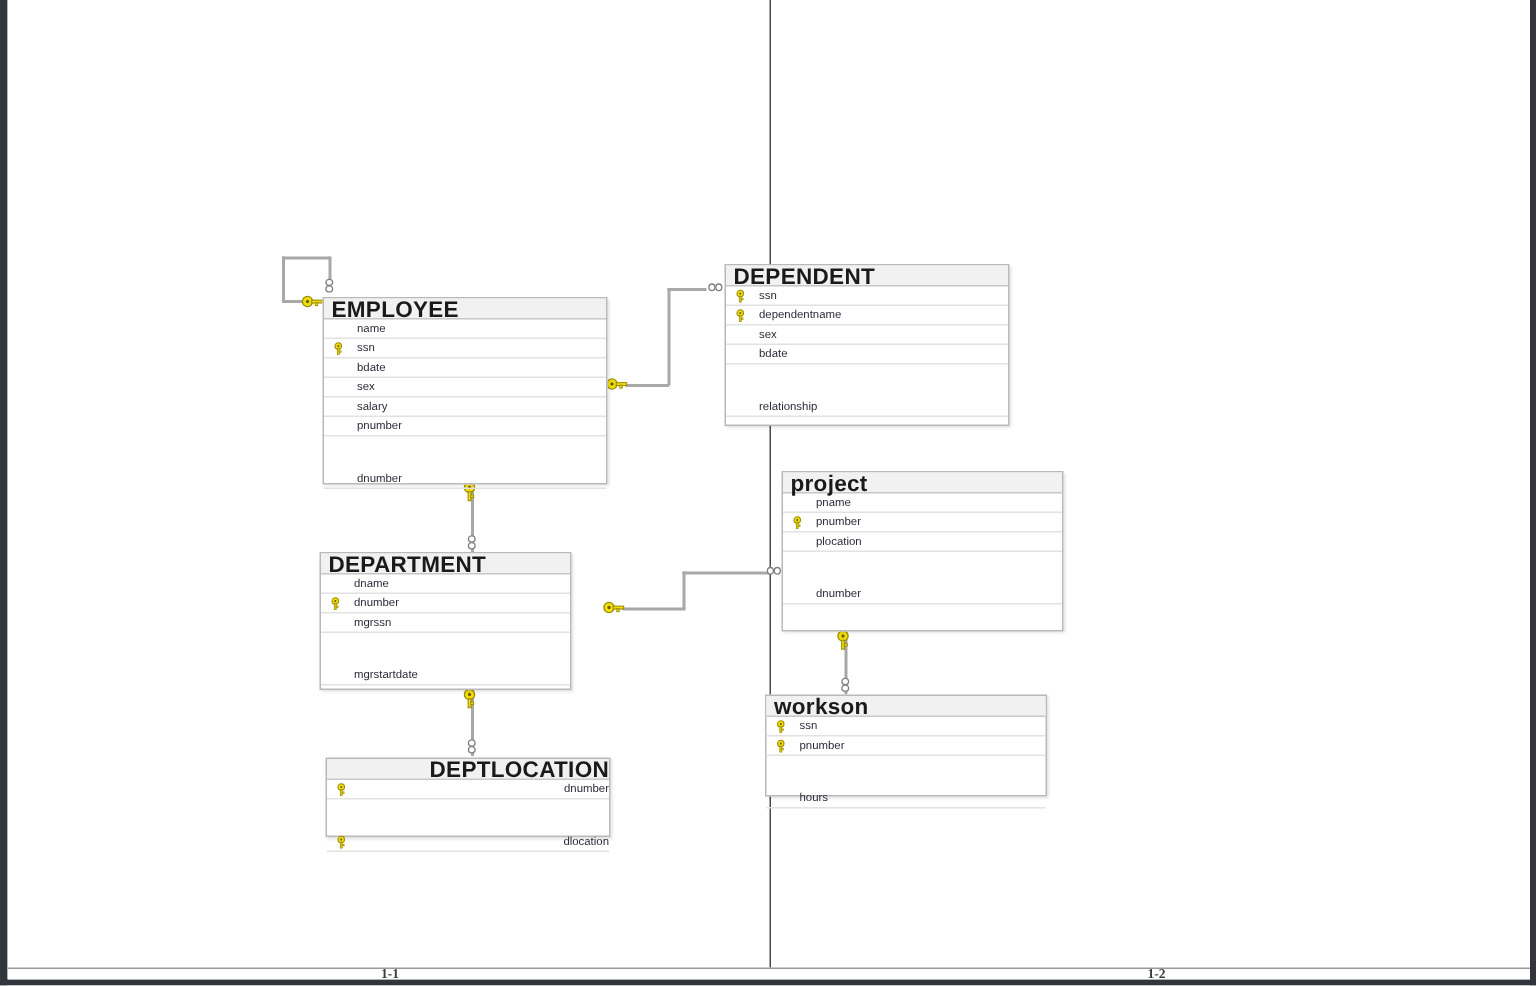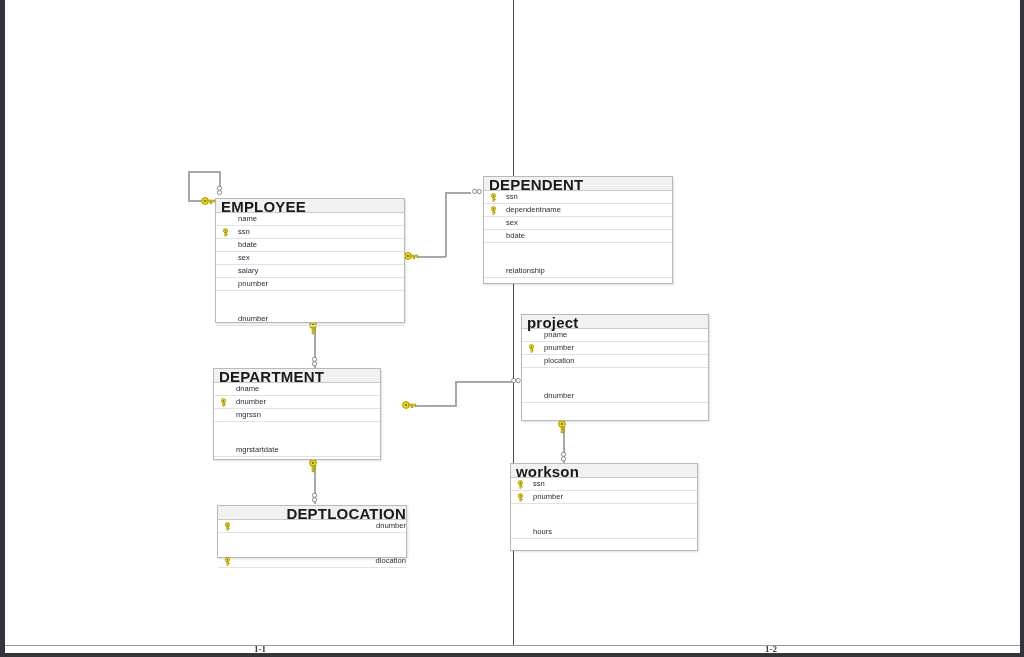--- a/index.html
+++ b/index.html
@@ -411,21 +411,21 @@
           <span class="key-slot"></span>
           <span>plocation</span>
         </li>
         <li class="attr-row">
           <span class="key-slot"></span>
           <span>dnumber</span>
         </li>
       </ul>
     </div>
 
-    <div class="entity" style="left:505px; top:463px; width:188px; height:88px;">
+    <div class="entity" style="left:505px; top:463px; width:188px; height:68px;">
       <div class="entity-title">workson</div>
       <ul class="attr-list">
         <li class="attr-row">
           <span class="key-slot">
             <svg class="keyicon" viewBox="0 0 10 10">
               <circle cx="5" cy="3" r="2.4" fill="#f2dd11" stroke="#9a8c00" stroke-width="0.8"></circle>
               <circle cx="5" cy="3" r="0.8" fill="#6b6100"></circle>
               <rect x="4.3" y="5" width="1.4" height="4.3" fill="#f2dd11" stroke="#9a8c00" stroke-width="0.6"></rect>
               <rect x="5.6" y="6.6" width="1.5" height="1.1" fill="#f2dd11" stroke="#9a8c00" stroke-width="0.5"></rect>
             </svg>

